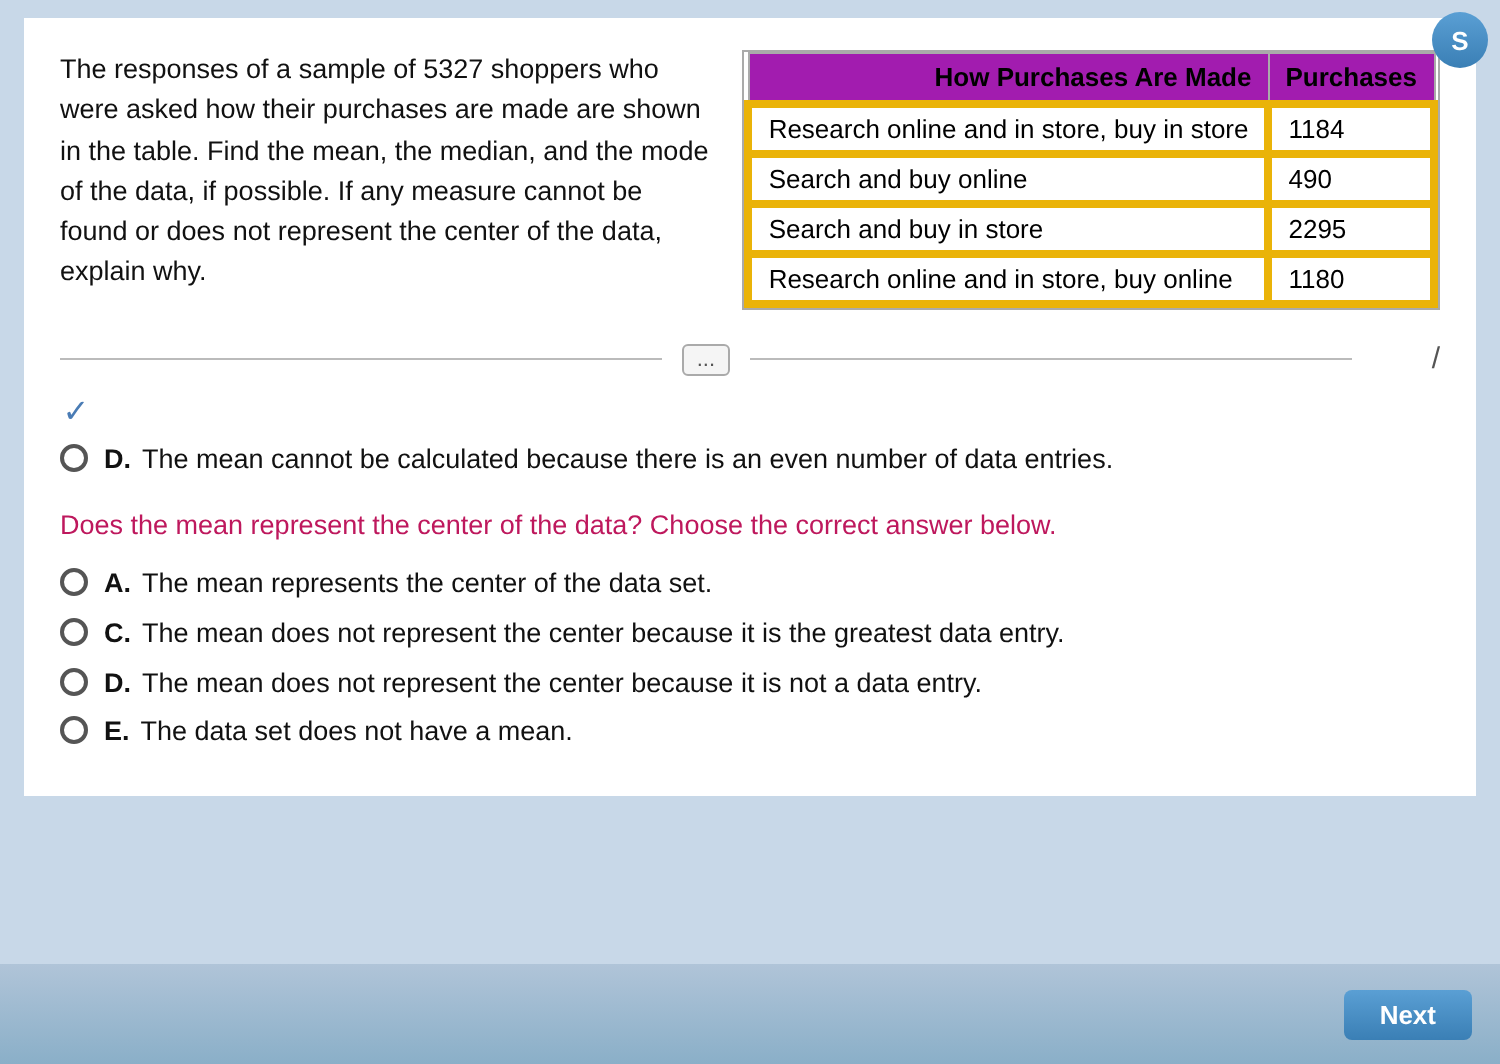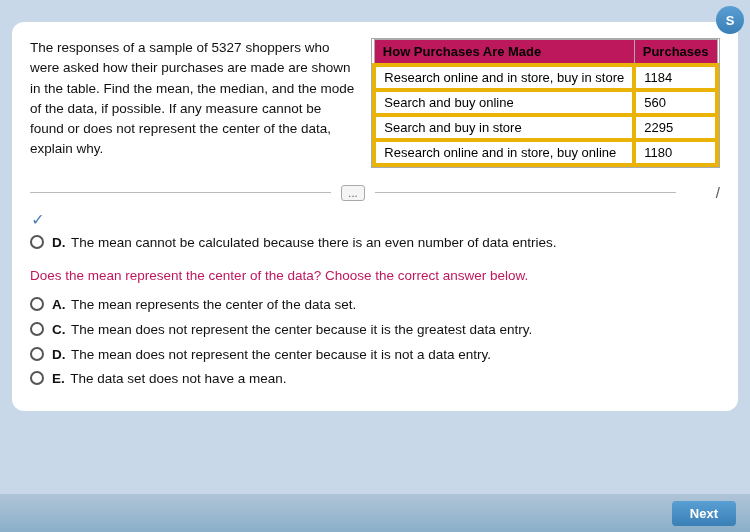--- a/index.html
+++ b/index.html
@@ -6,23 +6,23 @@
     body {
       font-family: Arial, sans-serif;
       background: #c8d8e8;
       width: 750px;
       height: 532px;
       overflow: hidden;
       position: relative;
     }
     .main-container {
       background: #fff;
-      margin: 22px 12px;
+      margin: 9px 12px;
       padding: 16px 18px 16px 18px;
-      border-radius: 12px;
+      border-radius: 0;
       display: flex;
       flex-direction: column;
       gap: 0;
     }
     .top-section {
       display: flex;
       flex-direction: row;
       gap: 16px;
       margin-bottom: 10px;
     }
@@ -34,24 +34,24 @@
     }
     .table-container {
       flex: 0 0 auto;
       border: 1px solid #aaa;
       font-size: 13px;
     }
     .table-container table {
       border-collapse: collapse;
     }
     .table-container th {
-      background: #be185d;
+      background: #a21caf;
       border: 1px solid #aaa;
       padding: 4px 8px;
-      text-align: left;
+      text-align: right;
       font-weight: bold;
       font-size: 13px;
     }
     .table-container td {
       border: 4px solid #eab308;
       padding: 3px 8px;
       font-size: 13px;
     }
     .table-container td:last-child {
     }
@@ -130,21 +130,21 @@
       font-size: 13.5px;
       color: #be185d;
       margin: 8px 0 6px 0;
       line-height: 1.4;
     }
     .bottom-bar {
       position: absolute;
       bottom: 0;
       left: 0;
       right: 0;
-      height: 38px;
+      height: 50px;
       background: linear-gradient(to bottom, #b0c4d8, #8aafc8);
       display: flex;
       align-items: center;
       justify-content: flex-end;
       padding: 0 14px;
       gap: 8px;
     }
     .btn-next {
       background: linear-gradient(to bottom, #5a9fd4, #3a7fb5);
       color: #fff;
@@ -191,21 +191,21 @@
             <th>Purchases</th>
           </tr>
         </thead>
         <tbody id="table-body">
         <tr>
               <td>Research online and in store, buy in store</td>
               <td>1184</td>
             </tr>
             <tr>
               <td>Search and buy online</td>
-              <td>560</td>
+              <td>490</td>
             </tr>
             <tr>
               <td>Search and buy in store</td>
               <td>2295</td>
             </tr>
             <tr>
               <td>Research online and in store, buy online</td>
               <td>1180</td>
             </tr>
           </tbody>

